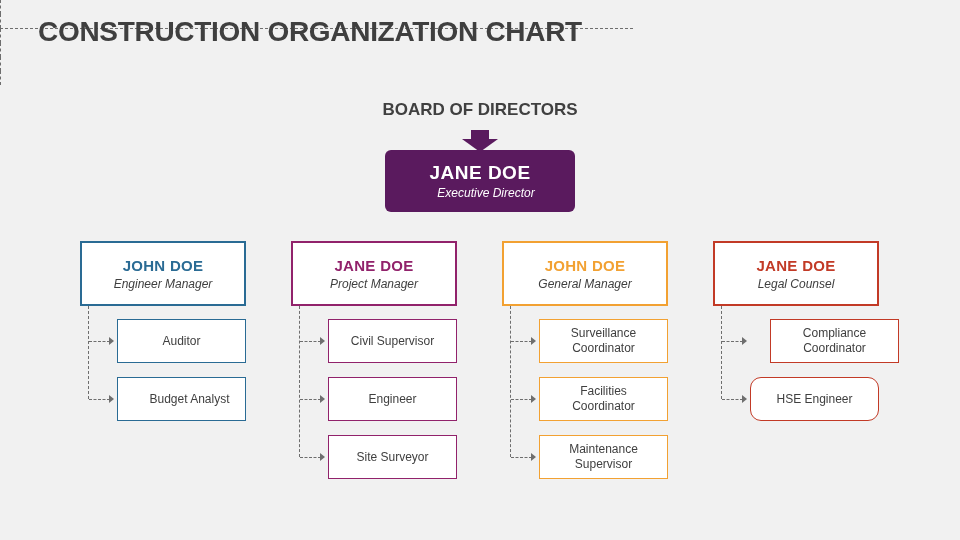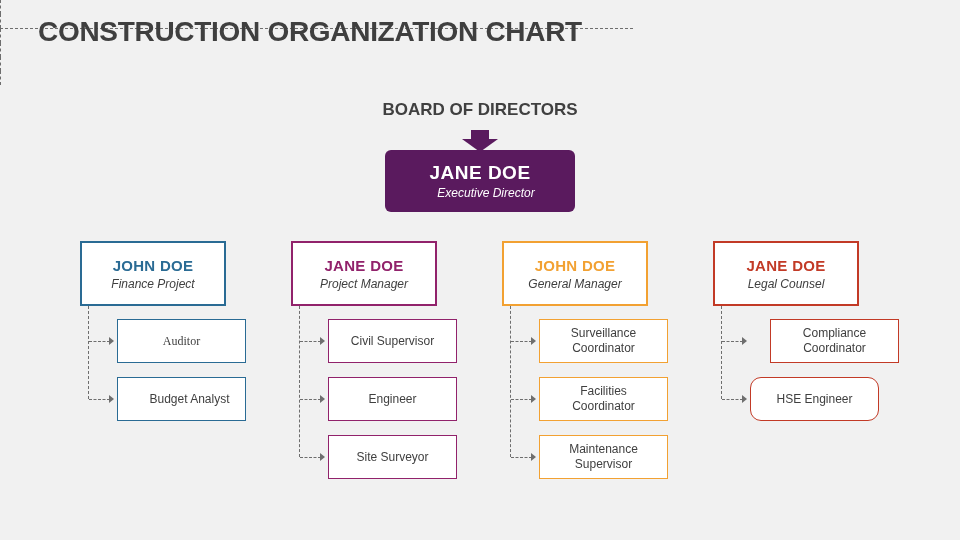--- a/index.html
+++ b/index.html
@@ -35,21 +35,21 @@
   .exec-role{font-size:12px;font-style:italic;margin-left:12px;}
   .trunk-h{left:163px;top:227px;width:633px;height:0;border-top:1px dashed #6E6E6E;}
   .drop{top:227px;height:14px;width:0;border-left:1px dashed #6E6E6E;}
   .d1{left:163px}.d2{left:374px}.d3{left:585px}.d4{left:796px}
   .exec-drop{top:213px;height:14px;width:0;border-left:1px dashed #6E6E6E;}
   .e1{left:476px}.e2{left:484px}
   
   .branch{position:absolute;top:241px;width:166px;height:240px;}
   .bc1{left:80px}.bc2{left:291px}.bc3{left:502px}.bc4{left:713px}
   .parent-box{
-    position:absolute;left:0;top:0;width:146px;height:65px;
+    position:absolute;left:0;top:0;width:166px;height:65px;
     background:#fff;border:2px solid;box-sizing:border-box;
     display:flex;flex-direction:column;align-items:center;justify-content:center;gap:3px;
   }
   .parent-name{font-size:15px;font-weight:700;letter-spacing:0.3px;}
   .parent-role{font-size:12px;font-style:italic;color:#404040;}
   .child{
     position:absolute;left:37px;width:129px;height:44px;
     background:#fff;border:1px solid;box-sizing:border-box;
     display:flex;align-items:center;justify-content:center;text-align:center;
     font-size:12px;line-height:15px;color:#404040;padding:2px 8px;
@@ -86,26 +86,26 @@
   <div class="exec-drop e2"></div>
   <div class="trunk-h"></div>
   <div class="drop d1"></div>
   <div class="drop d2"></div>
   <div class="drop d3"></div>
   <div class="drop d4"></div>
 
   <div class="branch bc1">
     <div class="parent-box" style="border-color: rgb(42, 107, 148);">
       <div class="parent-name" style="color: rgb(42, 107, 148);">JOHN DOE</div>
-      <div class="parent-role">Finance Project</div>
+      <div class="parent-role">Engineer Manager</div>
     </div>
     <div class="vline vl-short"></div>
     <div class="harrow h1"></div>
     <div class="ahead a1"></div>
-    <div class="child row1" style="border-color: rgb(42, 107, 148); font-family: Liberation Serif, serif;">Auditor</div>
+    <div class="child row1" style="border-color: rgb(42, 107, 148);">Auditor</div>
     <div class="harrow h2"></div>
     <div class="ahead a2"></div>
     <div class="child row2" style="border-color: rgb(42, 107, 148); padding-left: 24px;">Budget Analyst</div>
   </div>
 
   <div class="branch bc2">
     <div class="parent-box" style="border-color: rgb(145, 34, 107);">
       <div class="parent-name" style="color: rgb(145, 34, 107);">JANE DOE</div>
       <div class="parent-role">Project Manager</div>
     </div>

